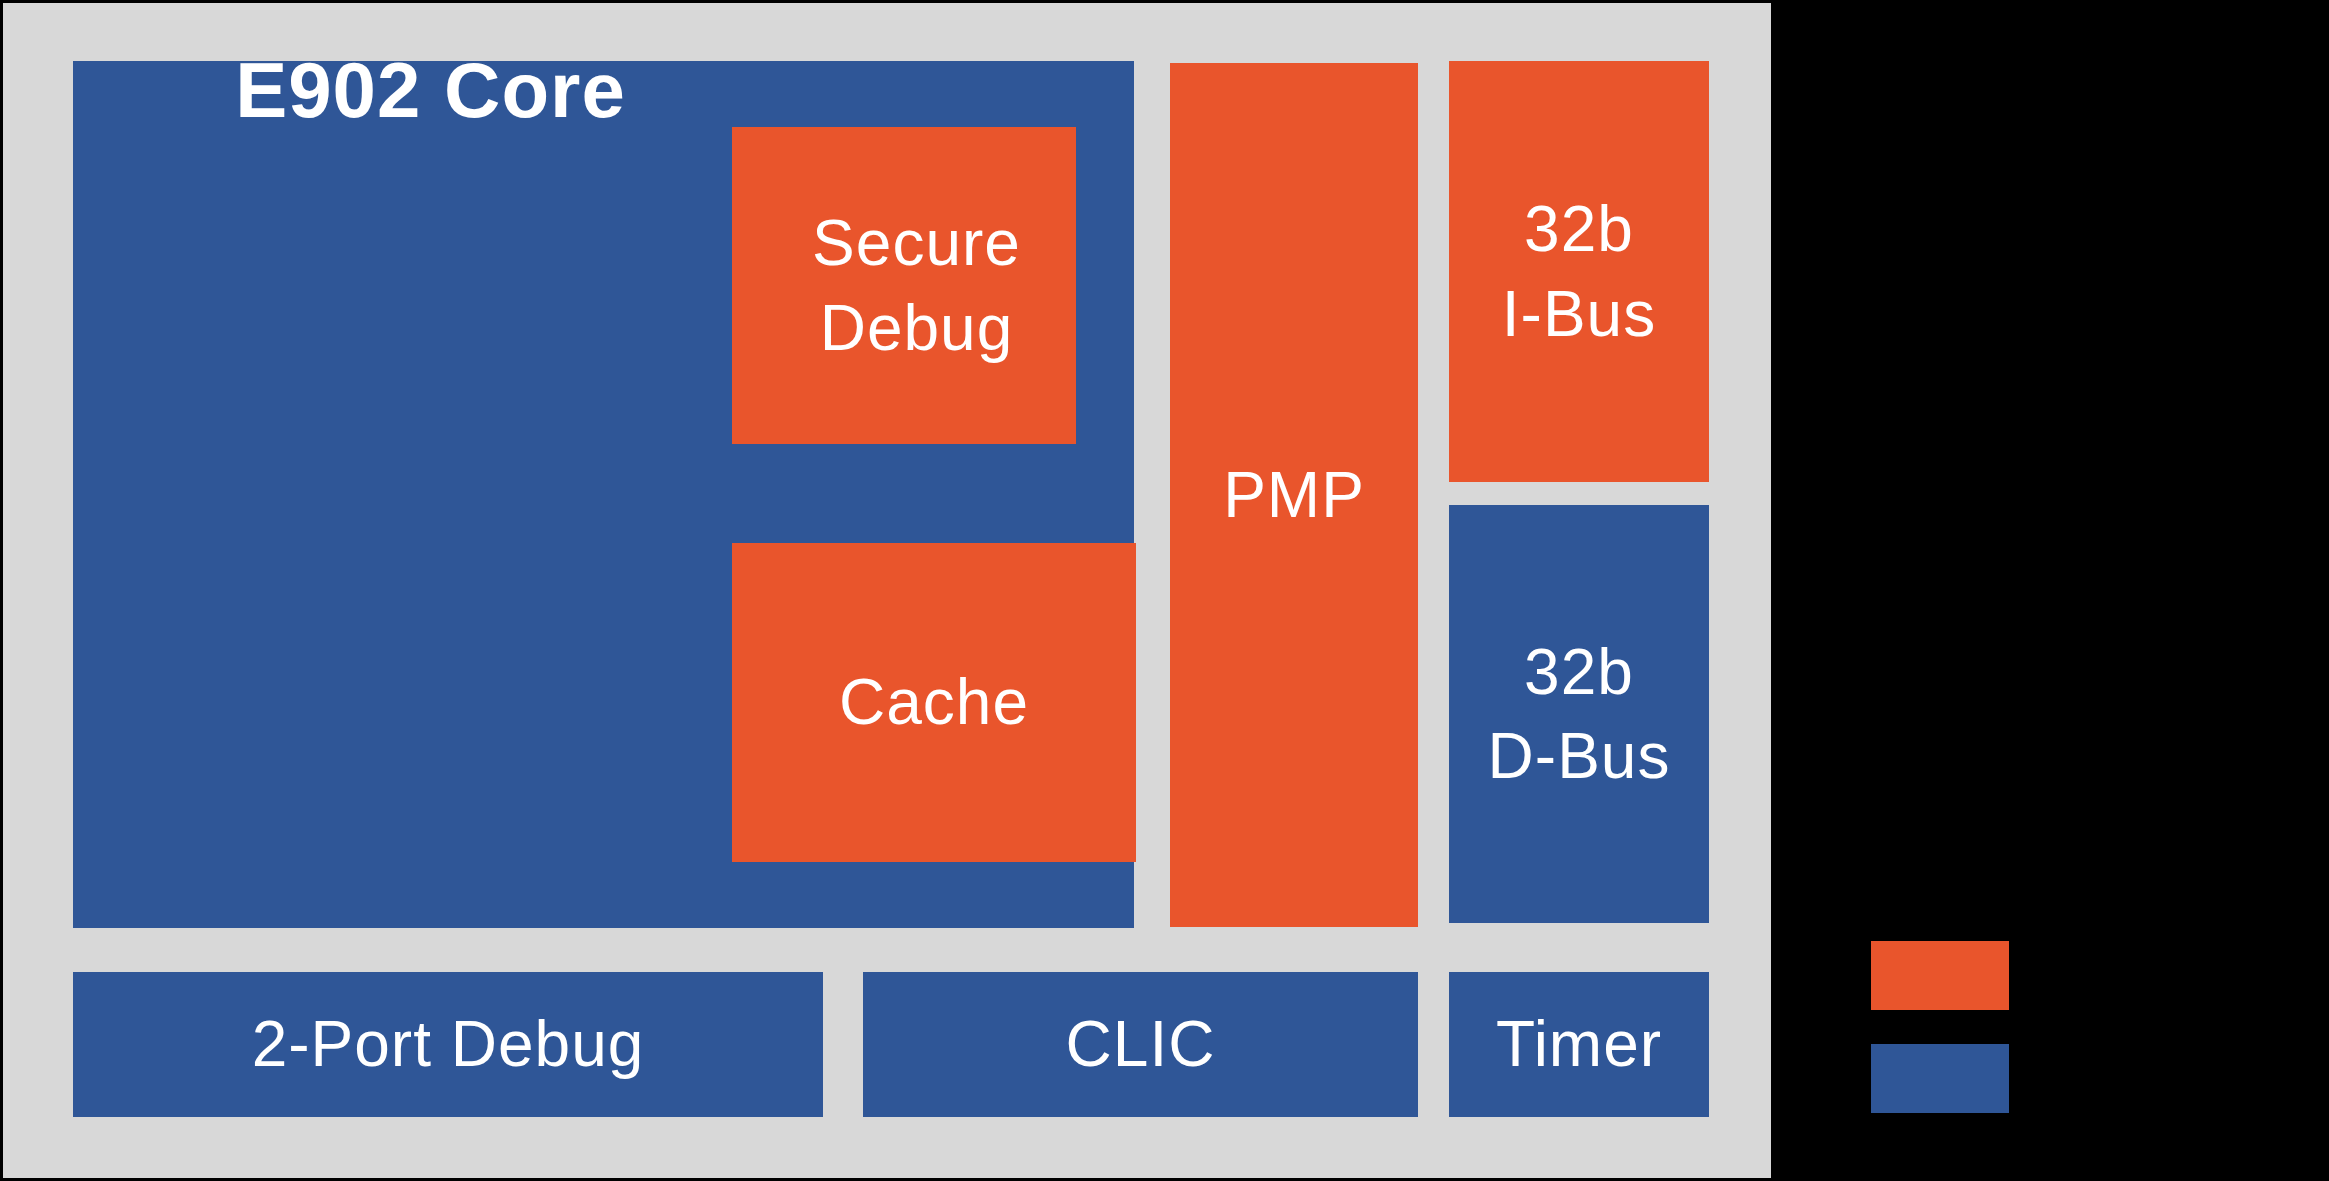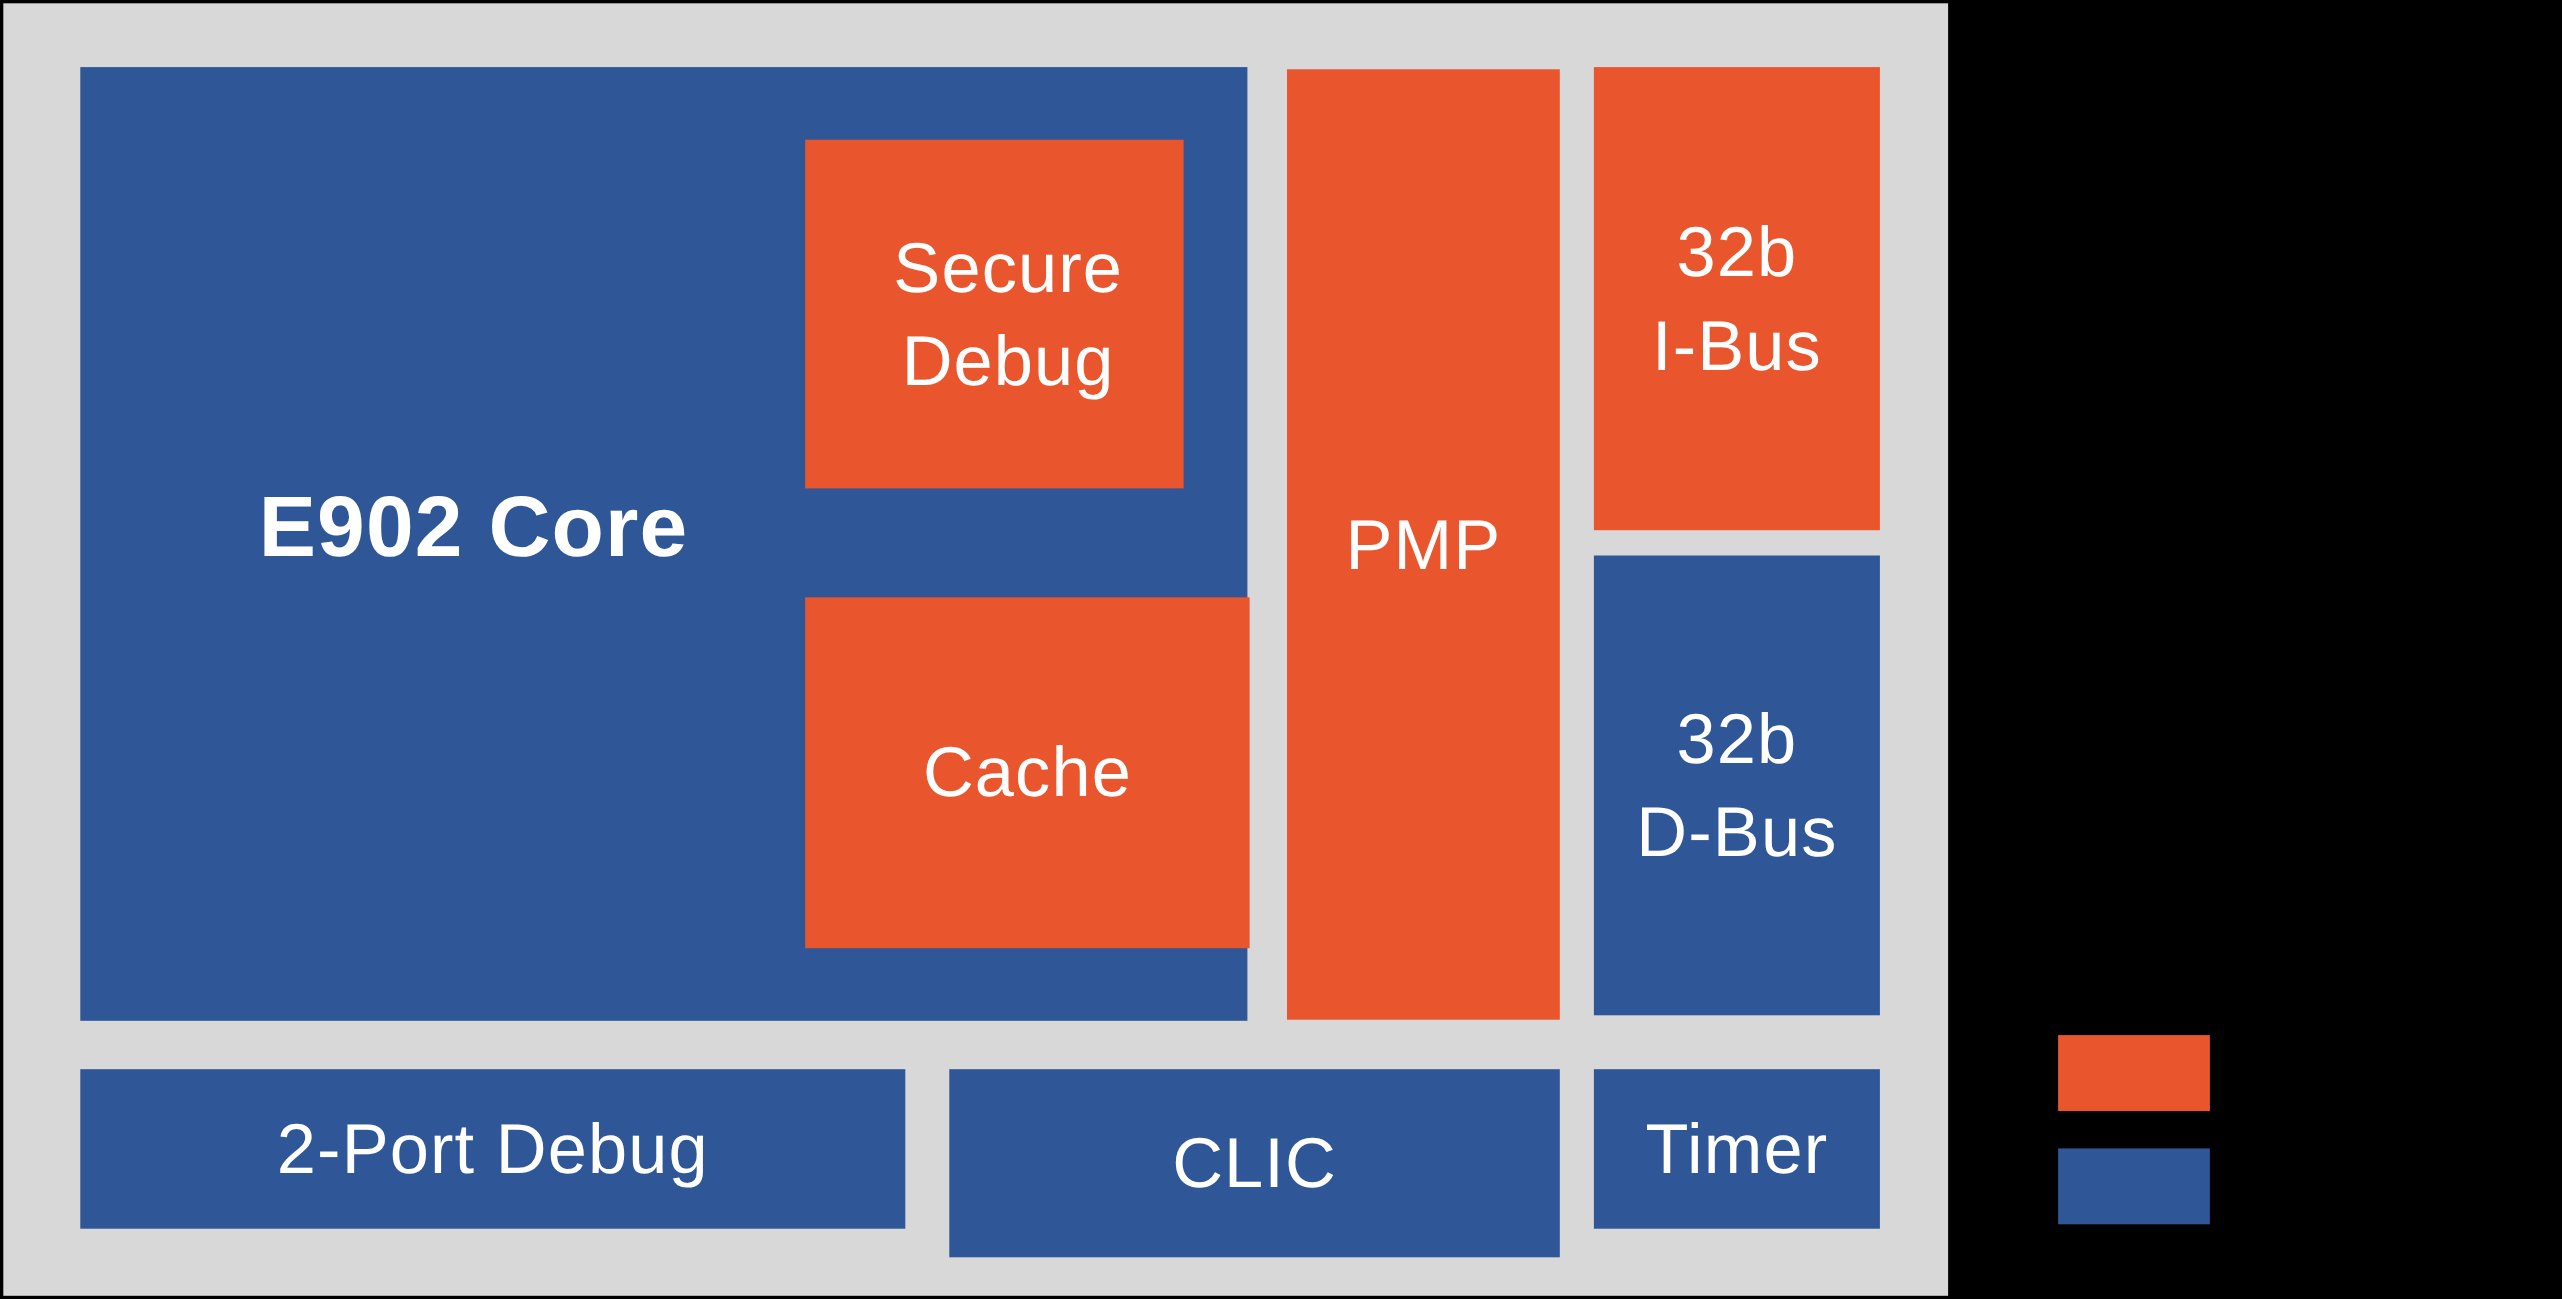--- a/index.html
+++ b/index.html
@@ -42,21 +42,21 @@
     white-space: nowrap;
   }
   .label span { display: block; }
   .core-label-area {
     position: absolute;
     left: 0;
     top: 0;
     width: 659px;
     height: 100%;
     display: flex;
-    align-items: center;
+    align-items: flex-start;
     justify-content: center;
     padding-left: 56px;
     box-sizing: border-box;
     transform: translateY(-16px);
   }
   .core-label {
     color: #FFFFFF;
     font-size: 78px;
     font-weight: 700;
     letter-spacing: 1px;
@@ -107,21 +107,21 @@
       <div class="label">
         <span>32b</span>
         <span>D-Bus</span>
       </div>
     </div>
 
     <div class="block blue" style="left:70px; top:969px; width:750px; height:145px;">
       <div class="label">2-Port Debug</div>
     </div>
 
-    <div class="block blue" style="left:860px; top:969px; width:555px; height:171px;justify-content:center;">
+    <div class="block blue" style="left:860px; top:969px; width:555px; height:145px;justify-content:center;">
       <div class="label">CLIC</div>
     </div>
 
     <div class="block blue" style="left:1446px; top:969px; width:260px; height:145px;">
       <div class="label">Timer</div>
     </div>
 
   </div>
 
   <div class="swatch orange" style="left:1871px; top:941px;"></div>

